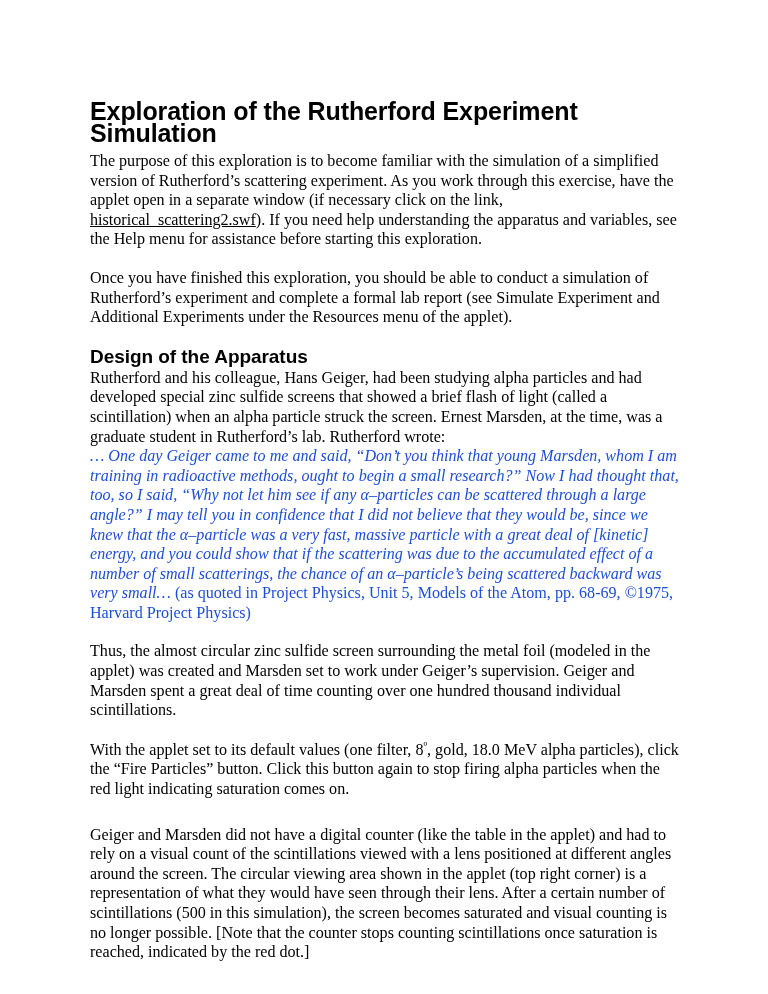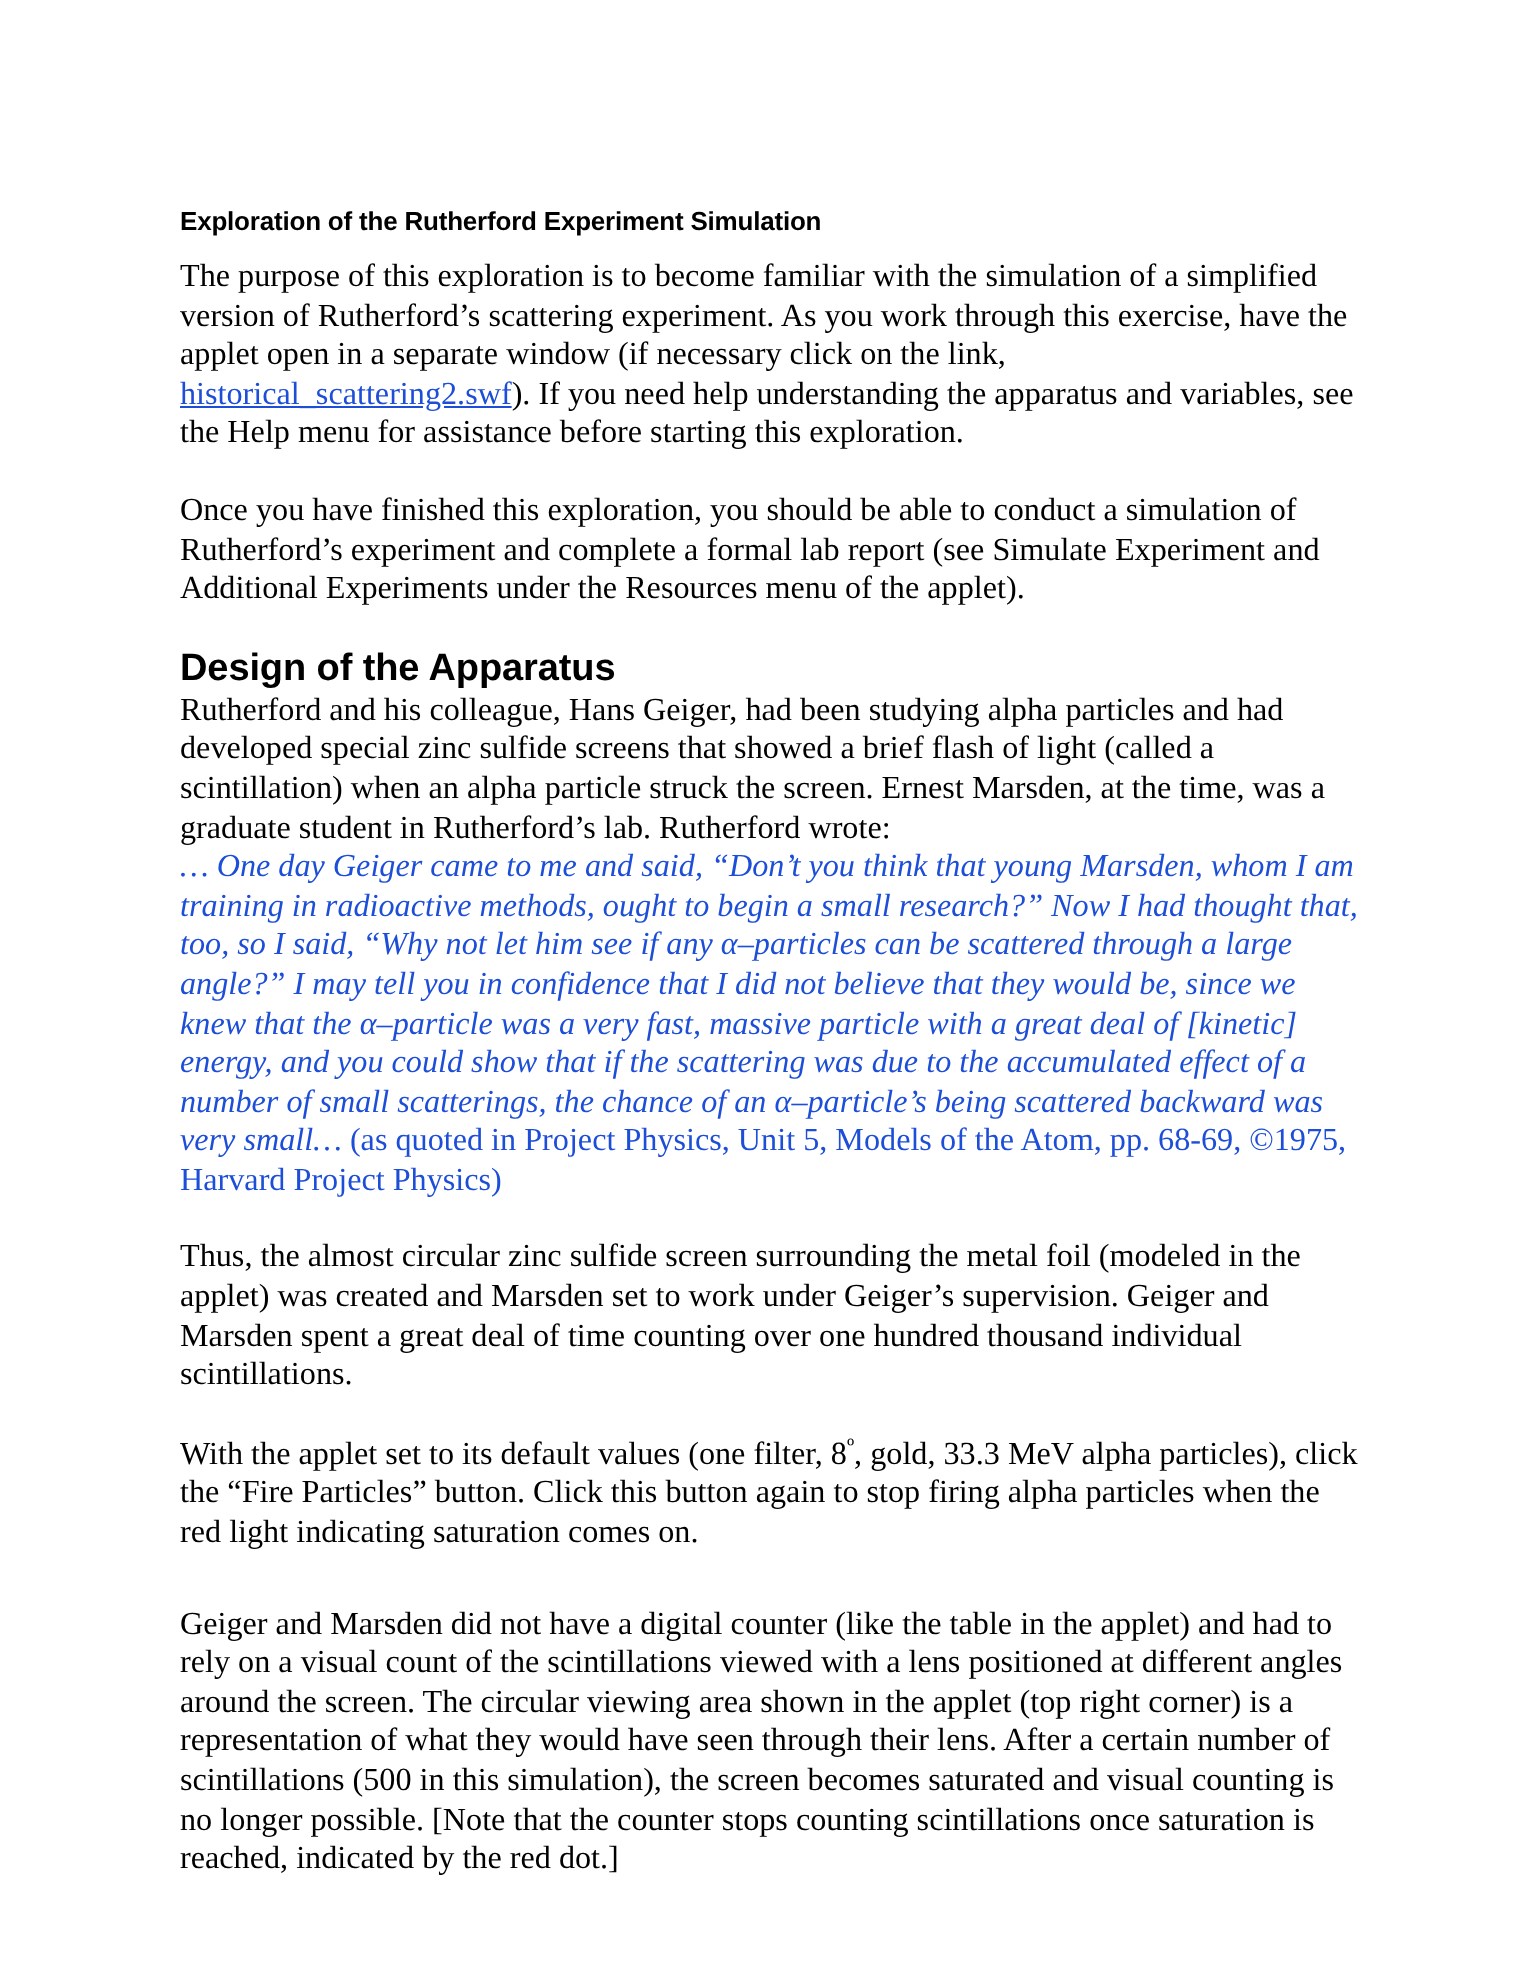--- a/index.html
+++ b/index.html
@@ -28,21 +28,21 @@
 
   .content {
     position: absolute;
     left: 90px;
     top: 100px;
     width: 589px;
   }
 
   h1.doc-title {
     font-family: "Liberation Sans", sans-serif;
-    font-size: 13px;
+    font-size: 25px;
     font-weight: bold;
     line-height: 22px;
     margin: 0 0 7px 0;
     letter-spacing: -0.1px;
     color: #000;
   }
 
   h2.section-head {
     font-family: "Liberation Sans", sans-serif;
     font-size: 19px;
@@ -73,21 +73,21 @@
 
   .roman {
     font-style: normal;
   }
 
   .gap-sm { height: 13px; }
   .gap-md { height: 19px; }
   .gap-lg { height: 20px; }
 
   a.doclink {
-    color: #1d4ed8;
+    color: #000000;
   }
 
   ol.num-list {
     margin: 0;
     padding: 0 0 0 50px;
     list-style-position: outside;
   }
   ol.num-list li {
     font-family: "Liberation Serif", serif;
     font-size: 16.1px;
@@ -124,21 +124,21 @@
 
     <p class="quote-par"><span>… One day Geiger came to me and said, “Don’t you think that young Marsden, whom I am training in radioactive methods, ought to begin a small research?” Now I had thought that, too, so I said, “Why not let him see if any α–particles can be scattered through a large angle?” I may tell you in confidence that I did not believe that they would be, since we knew that the α–particle was a very fast, massive particle with a great deal of [kinetic] energy, and you could show that if the scattering was due to the accumulated effect of a number of small scatterings, the chance of an α–particle’s being scattered backward was very small… </span><span class="roman">(as quoted in Project Physics, Unit 5, Models of the Atom, pp. 68-69, ©1975, Harvard Project Physics)</span></p>
 
     <div class="gap-md"></div>
 
     <p class="body-par">Thus, the almost circular zinc sulfide screen surrounding the metal foil (modeled in the applet) was created and Marsden set to work under Geiger’s supervision. Geiger and Marsden spent a great deal of time counting over one hundred thousand individual scintillations.</p>
 
     <div class="gap-lg"></div>
 
 
-    <p class="body-par"><span>With the applet set to its default values (one filter, 8</span><span class="deg">º</span><span>, gold, 33.3 MeV alpha particles), click the “Fire Particles” button. Click this button again to stop firing alpha particles when the red light indicating saturation comes on.</span></p>
+    <p class="body-par"><span>With the applet set to its default values (one filter, 8</span><span class="deg">º</span><span>, gold, 18.0 MeV alpha particles), click the “Fire Particles” button. Click this button again to stop firing alpha particles when the red light indicating saturation comes on.</span></p>
 
     <div class="gap-sm"></div>
 
 
     <div class="gap-sm"></div>
 
     <p class="body-par">Geiger and Marsden did not have a digital counter (like the table in the applet) and had to rely on a visual count of the scintillations viewed with a lens positioned at different angles around the screen. The circular viewing area shown in the applet (top right corner) is a representation of what they would have seen through their lens. After a certain number of scintillations (500 in this simulation), the screen becomes saturated and visual counting is no longer possible. [Note that the counter stops counting scintillations once saturation is reached, indicated by the red dot.]</p>
 
   </div>
 </div>

